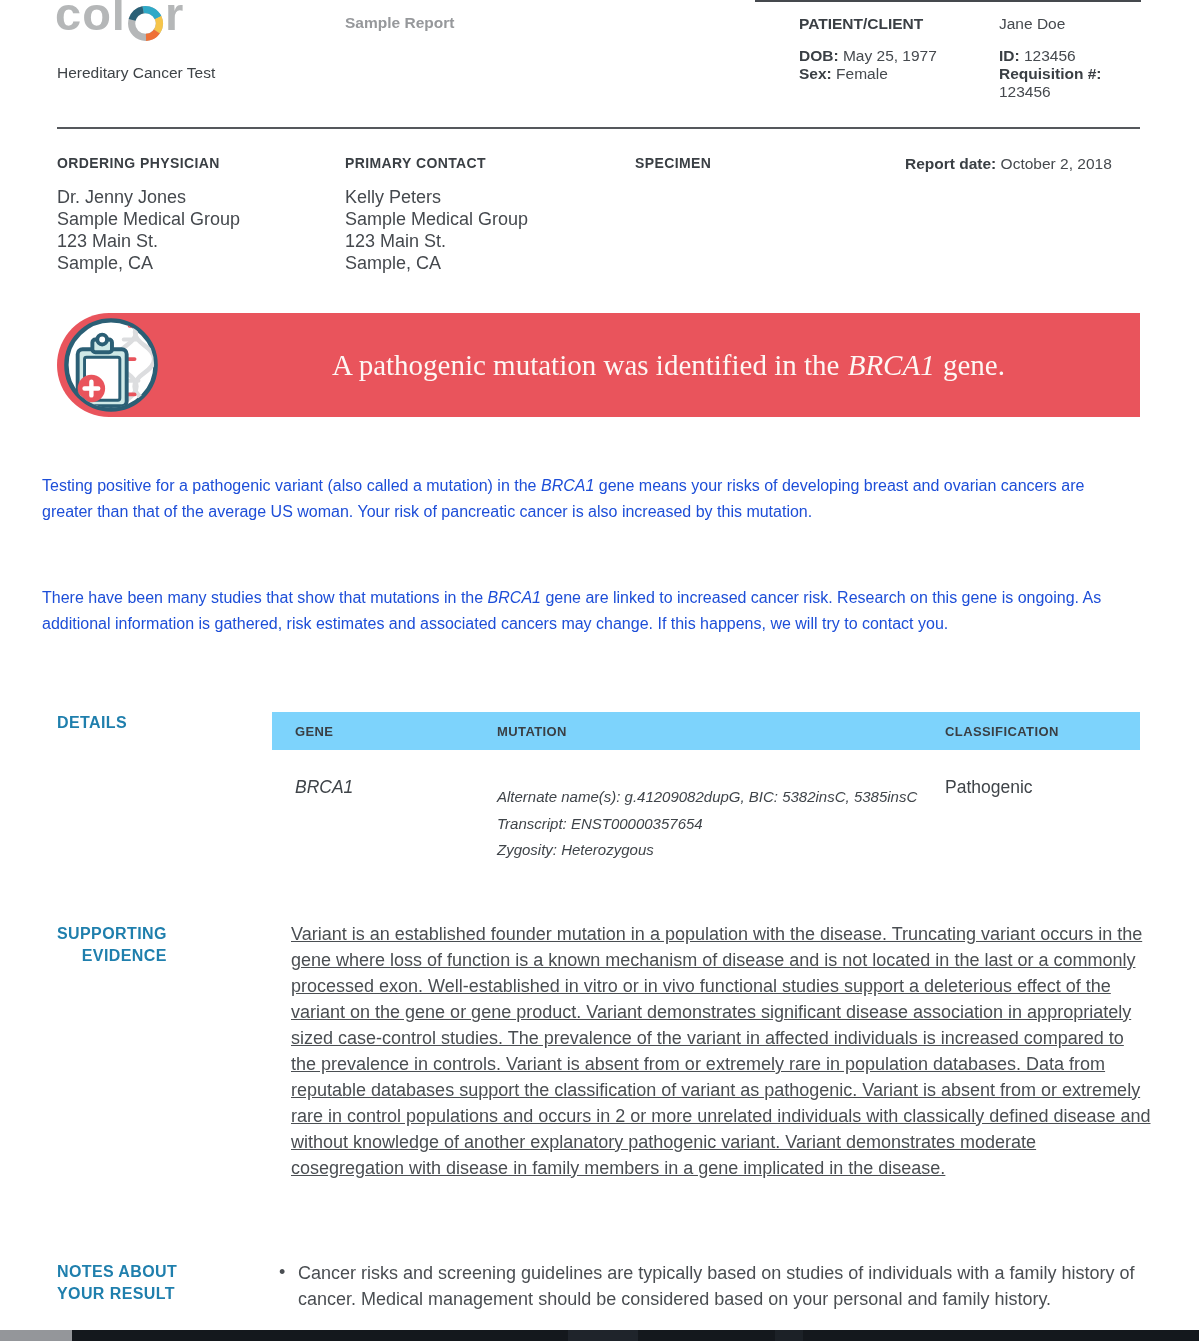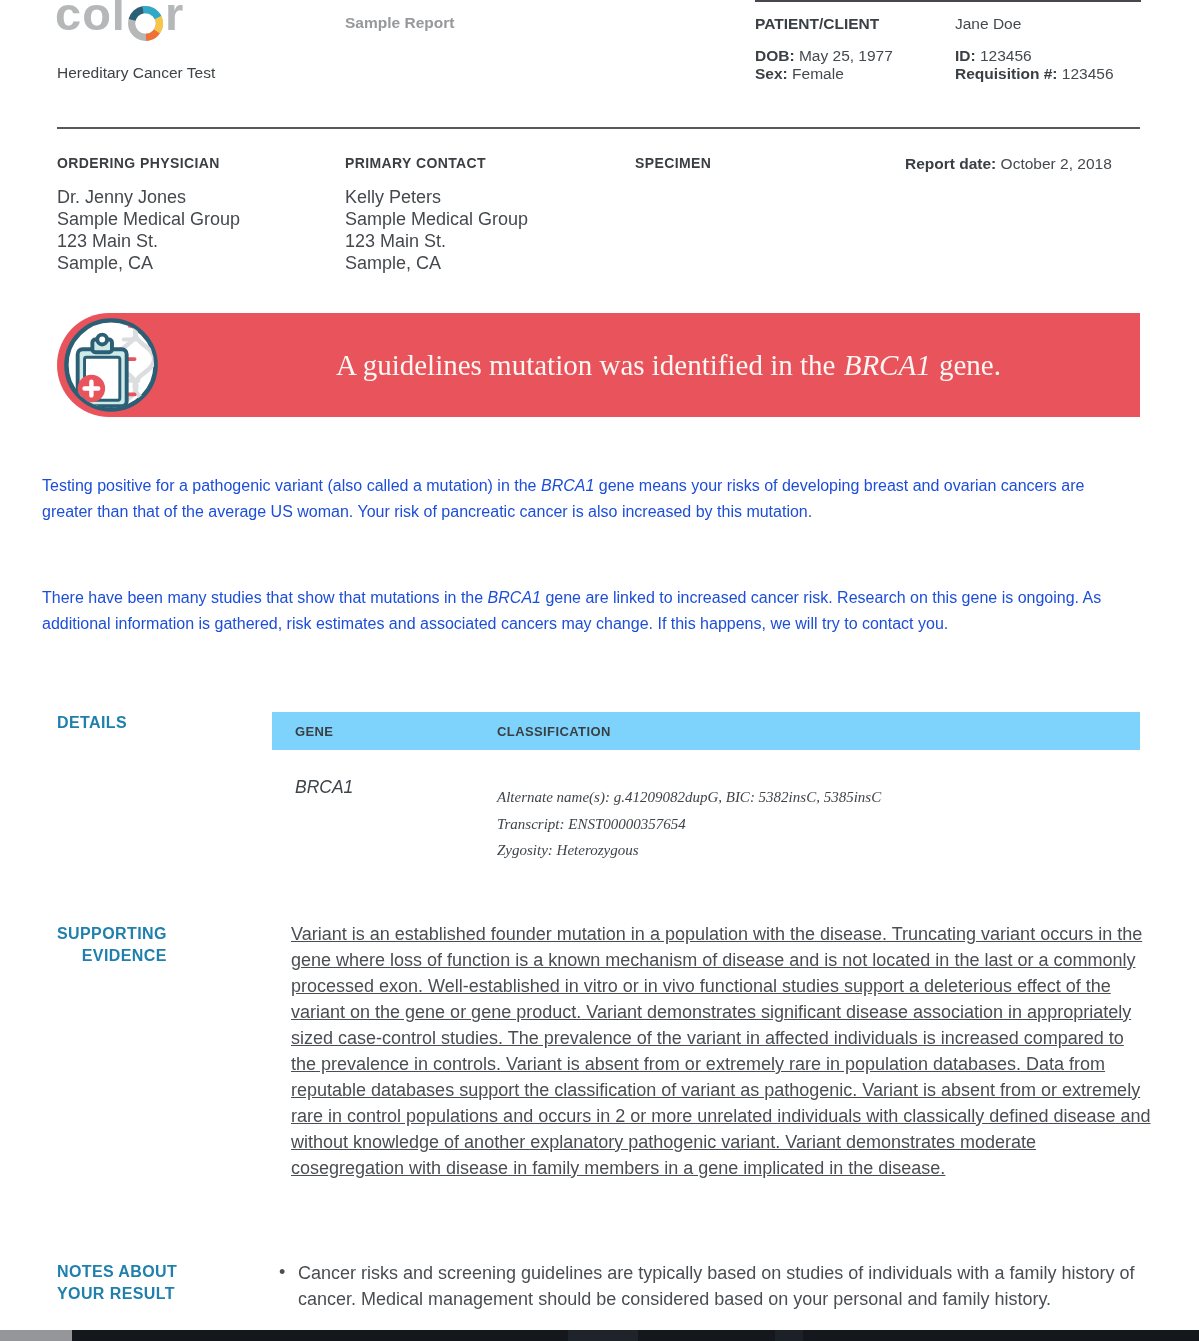--- a/index.html
+++ b/index.html
@@ -10,21 +10,21 @@
   }
 
   
   .logo { position:absolute; left:55px; top:-14px; font-size:47px; letter-spacing:1px;
           color:#b5b7b8; font-weight:bold; display:flex; align-items:center; }
   .logo .o-ring { display:inline-block; width:37px; height:37px; margin:6px 1px 0 1px; }
   .logo-subtitle { position:absolute; left:57px; top:64px; font-size:15.5px; color:#3e4347; }
   .sample-report { position:absolute; left:345px; top:14px; font-size:15.5px; font-weight:bold; color:#96989b; }
 
   .patient-block { position:absolute; left:755px; top:0; width:386px; border-top:2px solid #45494e; padding-top:13px; }
-  .patient-grid { display:grid; grid-template-columns:200px 1fr; row-gap:0; font-size:15.5px; color:#45494e; }
+  .patient-grid { display:grid; grid-template-columns:200px 1fr; row-gap:0; font-size:15.5px; color:#45494e;margin-left:44px; }
   .patient-grid .row-gap { height:14px; grid-column:1 / 3; }
   .lbl { font-weight:bold; color:#3a3f44; }
   .k { font-weight:bold; color:#3a3f44; }
 
   .top-divider { position:absolute; left:57px; top:127px; width:1083px; border-top:2px solid #55585c; }
 
   
   .info-label { font-size:14px; font-weight:bold; color:#3a3f44; letter-spacing:0.4px; }
   .info-lines { margin-top:15px; font-size:18px; line-height:22px; color:#45494e; }
   .col-physician { position:absolute; left:57px;  top:155px; width:280px; }
@@ -54,21 +54,21 @@
   
   .details-table { position:absolute; left:272px; top:712px; width:868px; }
   .dt-head { display:grid; grid-template-columns:225px 448px 195px; background:#7dd3fc;
              height:38px; align-items:center; }
   .dt-head > div { font-size:13px; font-weight:bold; color:#3a3f44; letter-spacing:0.4px; }
   .dt-head > div:first-child { padding-left:23px; }
   .dt-row { display:grid; grid-template-columns:225px 448px 195px; margin-top:27px; }
   .dt-row > div:first-child { padding-left:23px; }
   .cell-gene { font-size:17.5px; font-style:italic; color:#3f4449; }
   .cell-mutation-main { font-size:17.5px; color:#3f4449; }
-  .cell-sub { font-family:Liberation Serif, serif; font-style:italic; font-size:15px;
+  .cell-sub { font-family:Liberation Sans, sans-serif; font-style:italic; font-size:15px;
               line-height:26.5px; color:#3f4449; margin-top:7px; }
   .cell-class { font-size:17.5px; color:#3f4449; }
 
   
   .evidence-text { position:absolute; left:291px; top:921px; width:862px;
                    font-size:18px; line-height:26px; color:#4a4e52;text-decoration:underline; }
 
   
   .notes-list { position:absolute; left:277px; top:1260px; width:858px; list-style:none; }
   .notes-list li { position:relative; padding-left:21px; font-size:18px; line-height:26px; color:#4a4e52; }
@@ -171,42 +171,44 @@
             <rect x="23" y="42" width="36" height="44" rx="2" fill="#ffffff" stroke="#2b5f75" stroke-width="3"></rect>
             <rect x="31" y="24" width="20" height="13" rx="3" fill="#cfe9e7" stroke="#2b5f75" stroke-width="4"></rect>
             <circle cx="41" cy="24" r="5" fill="#ffffff" stroke="#2b5f75" stroke-width="4"></circle>
             <circle cx="30" cy="74" r="14" fill="#e9545c"></circle>
             <path d="M30 67 V 81 M23 74 H 37" stroke="#ffffff" stroke-width="4.5" stroke-linecap="round"></path>
           </g>
         </g>
       </svg>
     </div>
     <div class="banner-text">
-      <span><span>A guidelines mutation was identified in the </span><em>BRCA1</em><span> gene.</span></span>
+      <span><span>A pathogenic mutation was identified in the </span><em>BRCA1</em><span> gene.</span></span>
     </div>
   </div>
 
   <p class="para para-1"><span>Testing positive for a pathogenic variant (also called a mutation) in the </span><em>BRCA1</em><span> gene means your risks of developing breast and ovarian cancers are greater than that of the average US woman. Your risk of pancreatic cancer is also increased by this mutation.</span></p>
 
   <p class="para para-2"><span>There have been many studies that show that mutations in the </span><em>BRCA1</em><span> gene are linked to increased cancer risk. Research on this gene is ongoing. As additional information is gathered, risk estimates and associated cancers may change. If this happens, we will try to contact you.</span></p>
 
   <div class="section-label" style="top:712px;">DETAILS</div>
 
   <div class="details-table">
     <div class="dt-head">
       <div>GENE</div>
+      <div>MUTATION</div>
       <div>CLASSIFICATION</div>
     </div>
     <div class="dt-row">
       <div class="cell-gene"><em>BRCA1</em></div>
       <div>
         <div class="cell-sub">Alternate name(s): g.41209082dupG, BIC: 5382insC, 5385insC</div>
         <div class="cell-sub" style="margin-top:0;">Transcript: ENST00000357654</div>
         <div class="cell-sub" style="margin-top:0;">Zygosity: Heterozygous</div>
       </div>
+      <div class="cell-class">Pathogenic</div>
     </div>
   </div>
 
   <div class="section-label" style="top:923px;text-align:right;">
     <div>SUPPORTING</div>
     <div>EVIDENCE</div>
   </div>
   <div class="evidence-text">Variant is an established founder mutation in a population with the disease. Truncating variant occurs in the gene where loss of function is a known mechanism of disease and is not located in the last or a commonly processed exon. Well-established in vitro or in vivo functional studies support a deleterious effect of the variant on the gene or gene product. Variant demonstrates significant disease association in appropriately sized case-control studies. The prevalence of the variant in affected individuals is increased compared to the prevalence in controls. Variant is absent from or extremely rare in population databases. Data from reputable databases support the classification of variant as pathogenic. Variant is absent from or extremely rare in control populations and occurs in 2 or more unrelated individuals with classically defined disease and without knowledge of another explanatory pathogenic variant. Variant demonstrates moderate cosegregation with disease in family members in a gene implicated in the disease.</div>
 
   <div class="section-label" style="top:1261px;">

